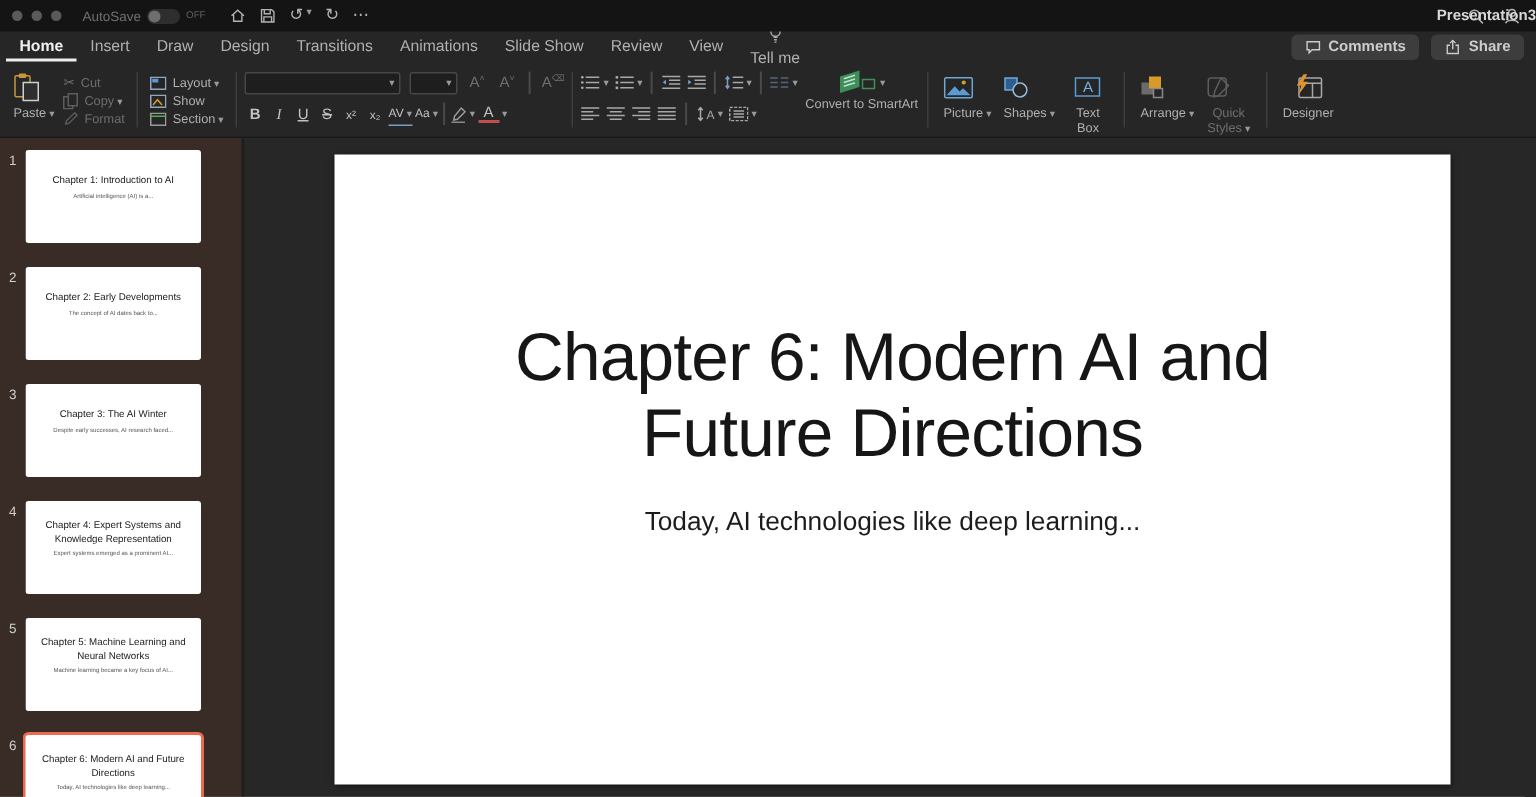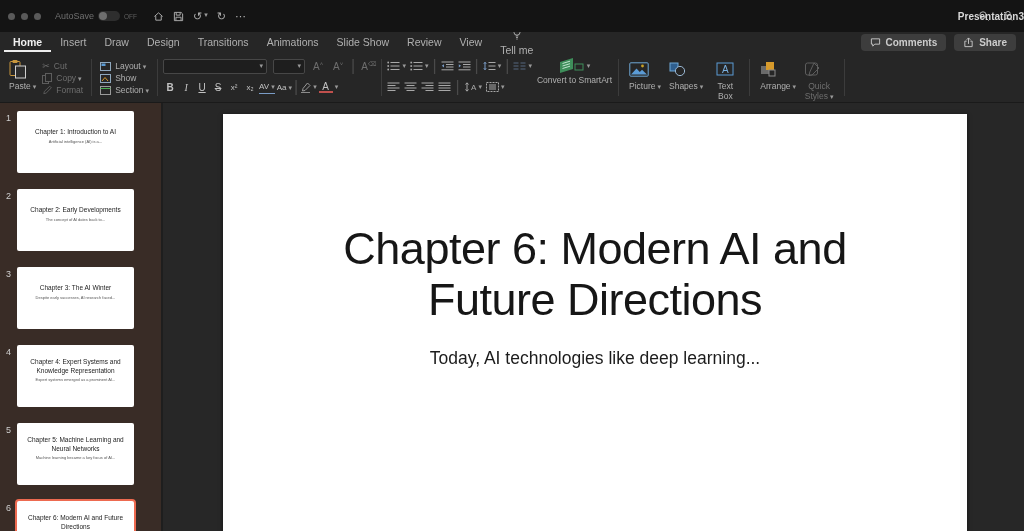--- a/index.html
+++ b/index.html
@@ -1,21 +1,21 @@
 <!DOCTYPE html>
 <html><head>
 <meta charset="utf-8">
 <style>
   * { margin:0; padding:0; box-sizing:border-box; }
   html,body { width:1024px; height:531px; overflow:hidden; background:#272727;
     font-family:"Liberation Sans", sans-serif; -webkit-font-smoothing:antialiased; }
   svg { display:block; }
 
   
-  .titlebar { height:32px; background:#141414; display:flex; align-items:center;
+  .titlebar { height:21px; background:#141414; display:flex; align-items:center;
     position:relative; color:#8f8f8f; font-size:9px; }
   .lights { display:flex; gap:6px; margin-left:8px; }
   .dot { width:7px; height:7px; border-radius:50%; background:#5a5a5a; }
   .autosave { display:flex; align-items:center; gap:4px; margin-left:14px; color:#6f6f6f; }
   .toggle { width:22px; height:10px; border-radius:5px; background:#2e2e2e; position:relative; }
   .knob { width:8px; height:8px; border-radius:50%; background:#6e6e6e; position:absolute; top:1px; left:1px; }
   .off { font-size:6.5px; color:#5f5f5f; }
   .tb-icons { display:flex; align-items:center; gap:9px; margin-left:16px; color:#b3b3b3; }
   .tb-glyph { font-size:11px; line-height:1; color:#b3b3b3; }
   .tb-title { position:absolute; left:2px; right:0; text-align:right; color:#d8d8d8;
@@ -411,20 +411,33 @@
         <svg width="17" height="16" viewBox="0 0 17 16">
             <rect x="1.5" y="2" width="12" height="12" rx="2" fill="none" stroke="#8a8a8a"></rect>
             <path d="M10 2 L15 7 L8 14 L5 14.5 L5.8 11 Z" fill="none" stroke="#8a8a8a"></path>
           </svg>
       </span>
       <span class="dd">Quick Styles</span>
     </div>
   </div>
   <div class="vdiv"></div>
 
+  <div class="rgroup">
+    <div class="bigbtn">
+      <span class="iconbox">
+        <svg width="22" height="18" viewBox="0 0 22 18">
+            <rect x="5" y="3" width="15" height="13" rx="1" fill="none" stroke="#a8a8a8"></rect>
+            <line x1="5" y1="6.5" x2="20" y2="6.5" stroke="#a8a8a8"></line>
+            <line x1="14" y1="6.5" x2="14" y2="16" stroke="#a8a8a8"></line>
+            <path d="M8 0.5 L3.5 8 H6.5 L4.5 14.5 L11 5.5 H7.8 L10.5 0.5 Z" fill="#e0932f"></path>
+          </svg>
+      </span>
+      <span>Designer</span>
+    </div>
+  </div>
 </div>
 
 <div class="app-body">
 
   <div class="panel">
 
     <div class="thumb-item">
       <span class="thumb-num">1</span>
       <div class="thumb">
         <div class="thumb-inner">

